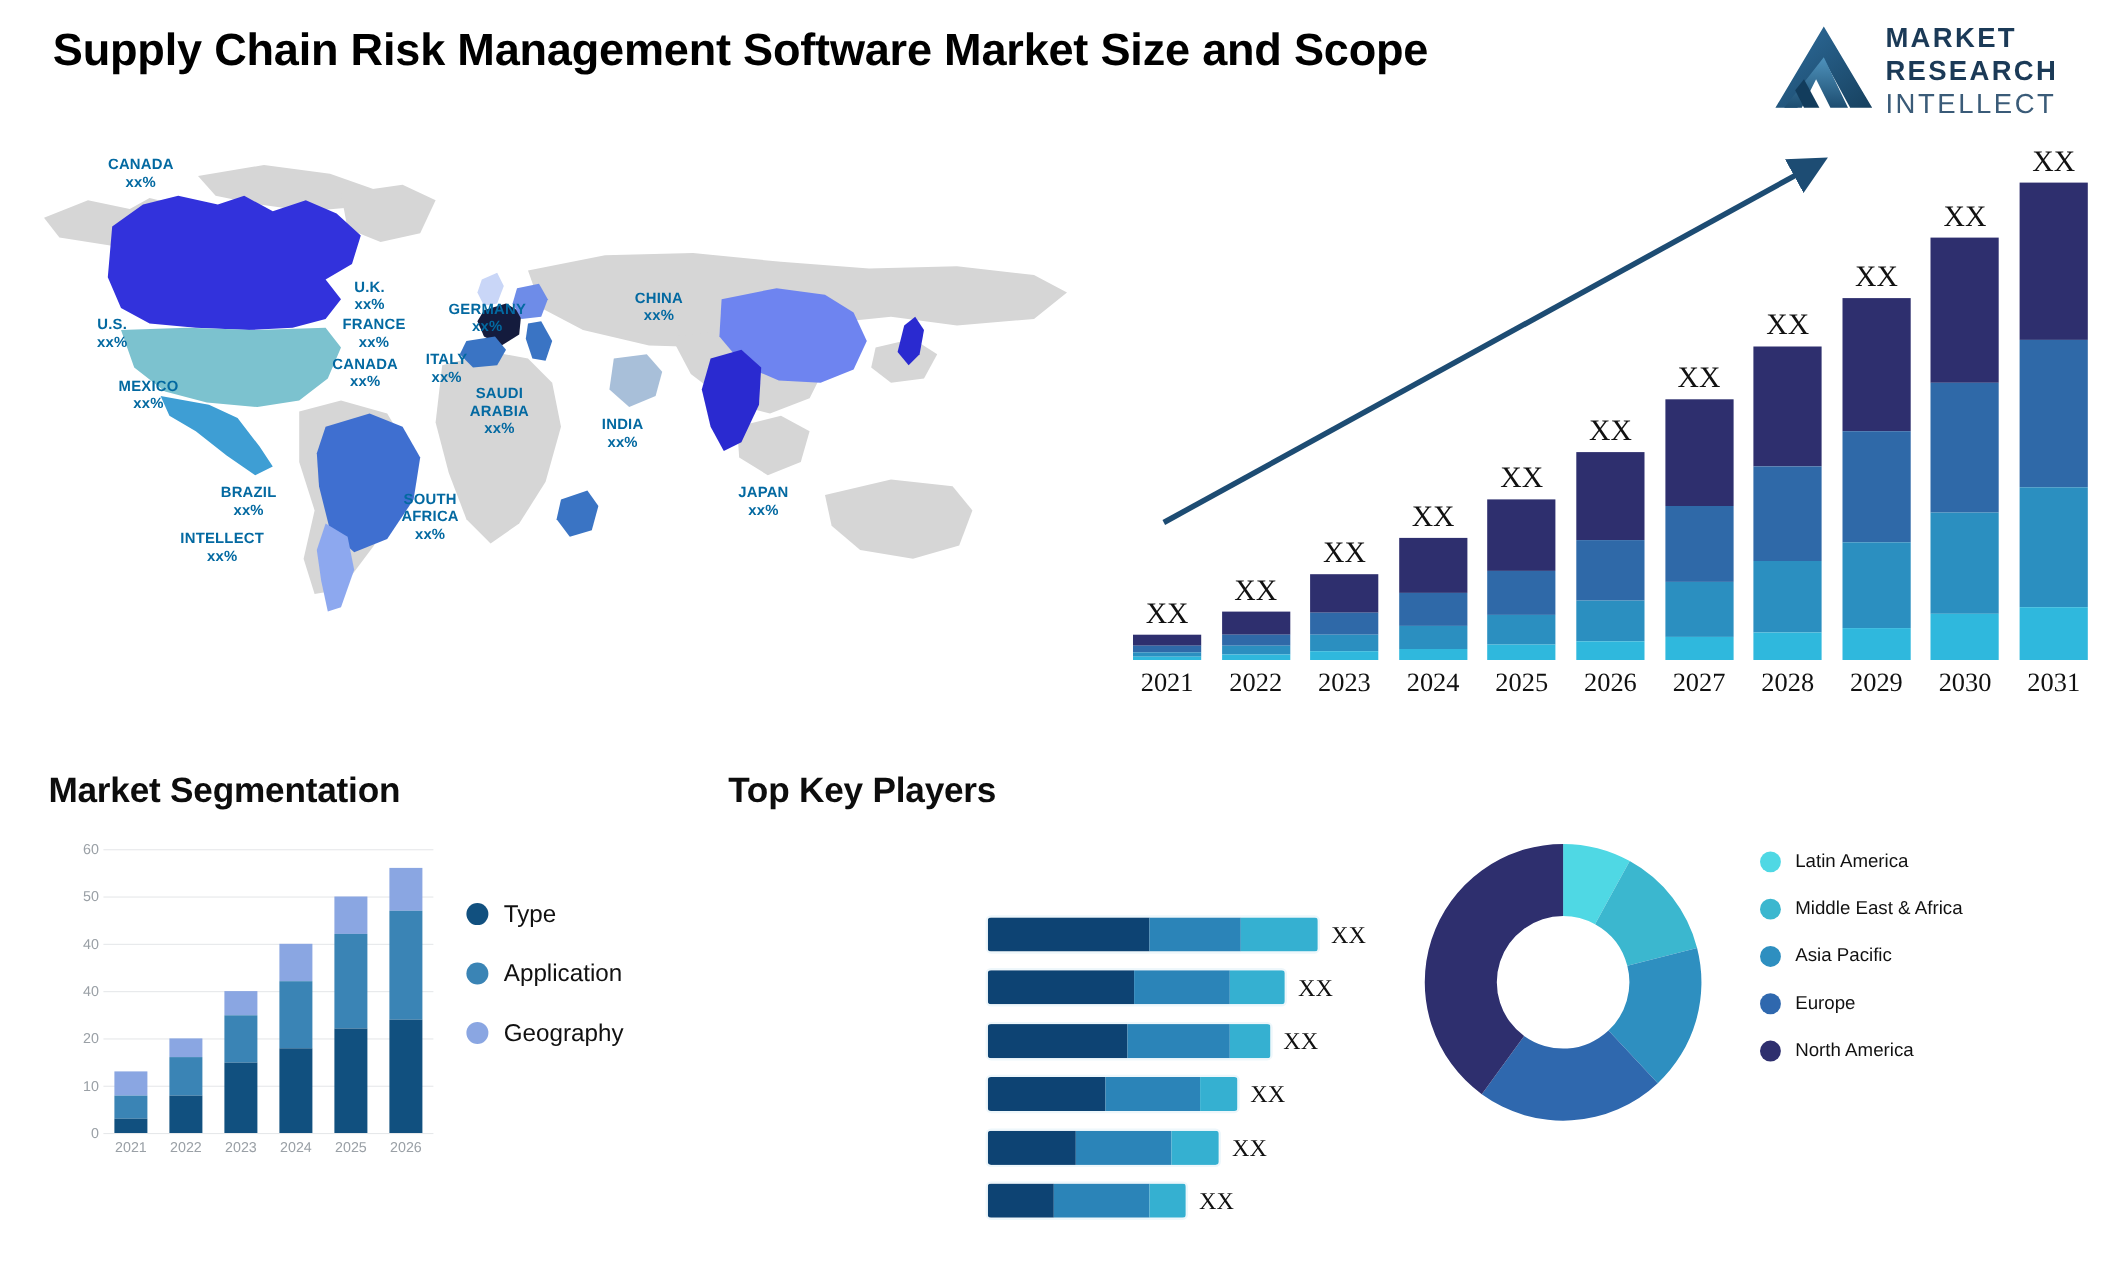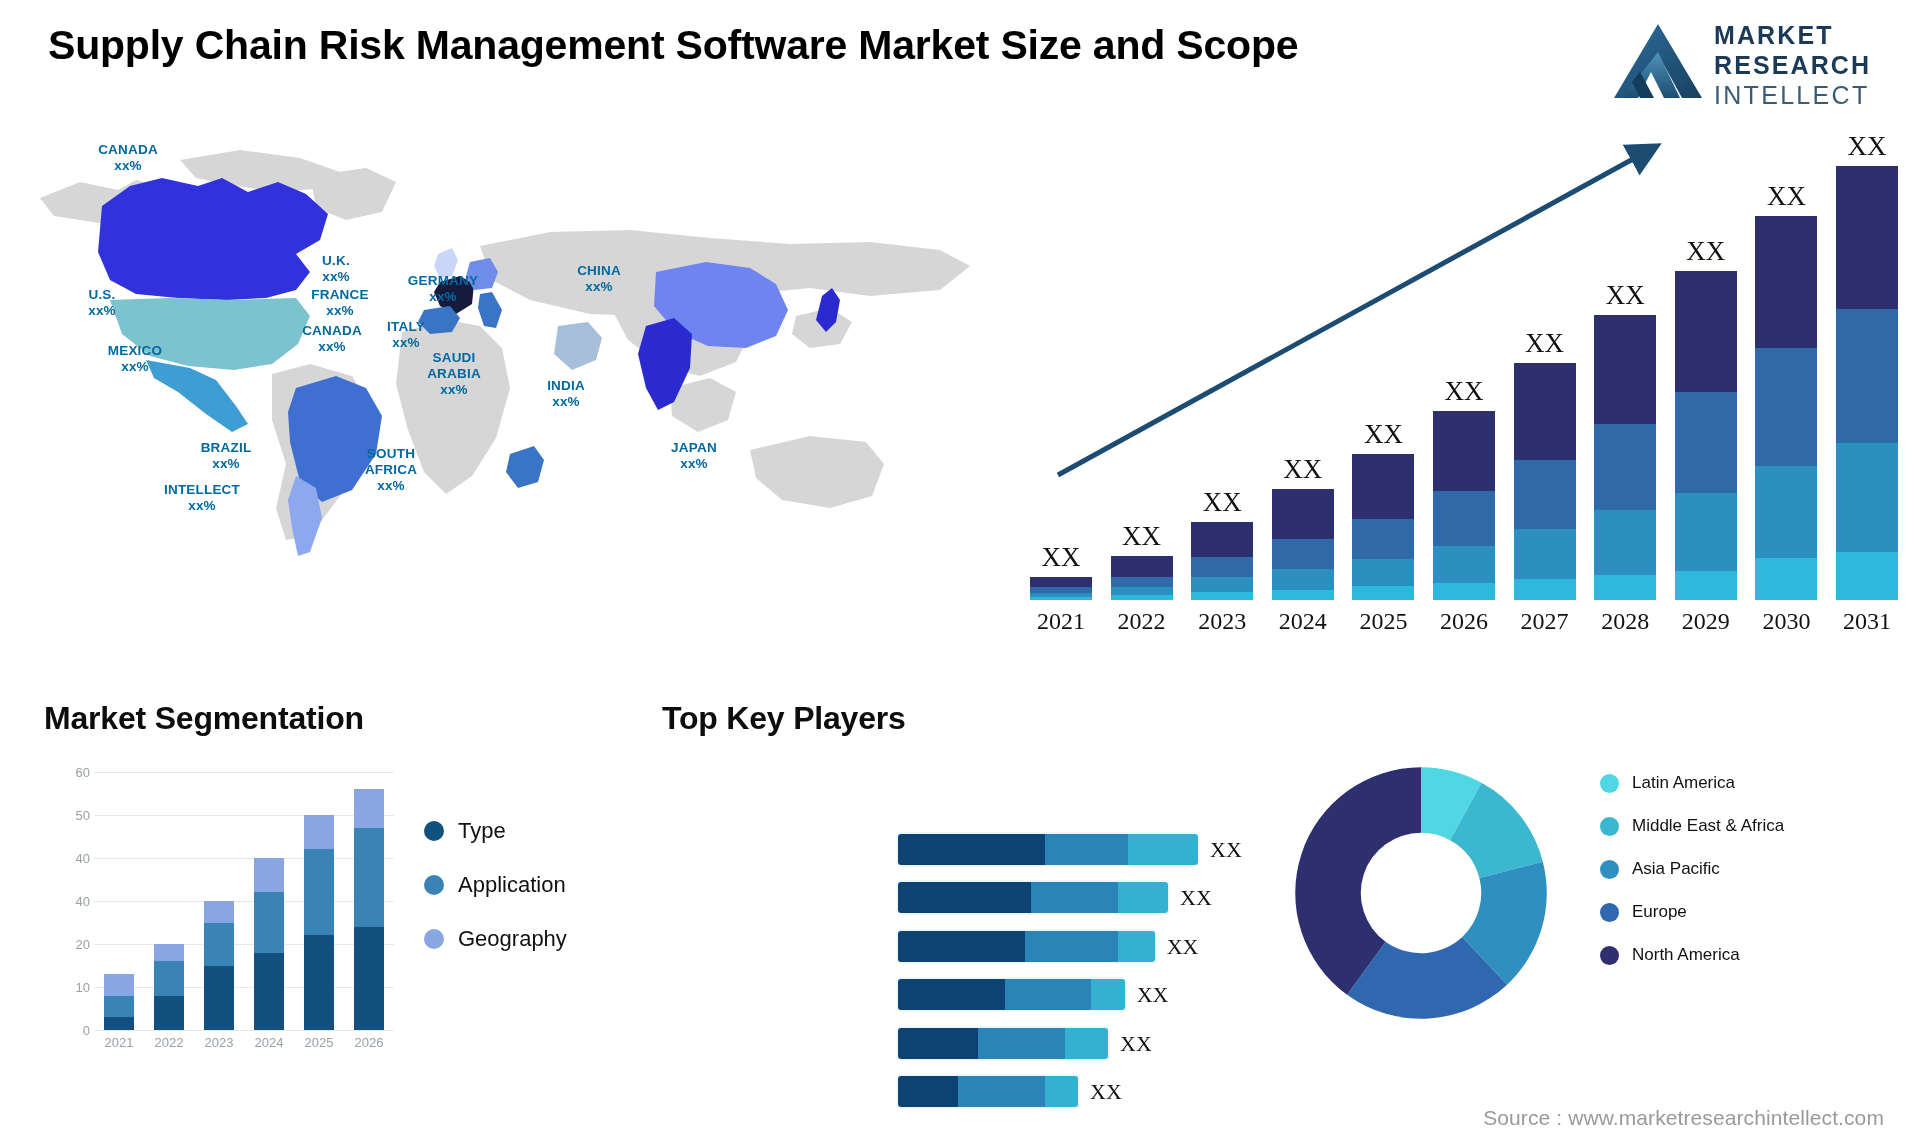--- a/index.html
+++ b/index.html
@@ -457,14 +457,13 @@
           <span class="reg-dot" style="background: rgb(47, 104, 174);"></span>
           <span class="reg-leg-label">Europe</span>
         </div>
         <div class="reg-leg-item">
           <span class="reg-dot" style="background: rgb(46, 47, 110);"></span>
           <span class="reg-leg-label">North America</span>
         </div>
       </div>
   </div>
 
-  <div class="source">Source : www.marketresearchintellect.com</div>
 </div>
 
 </body></html>

